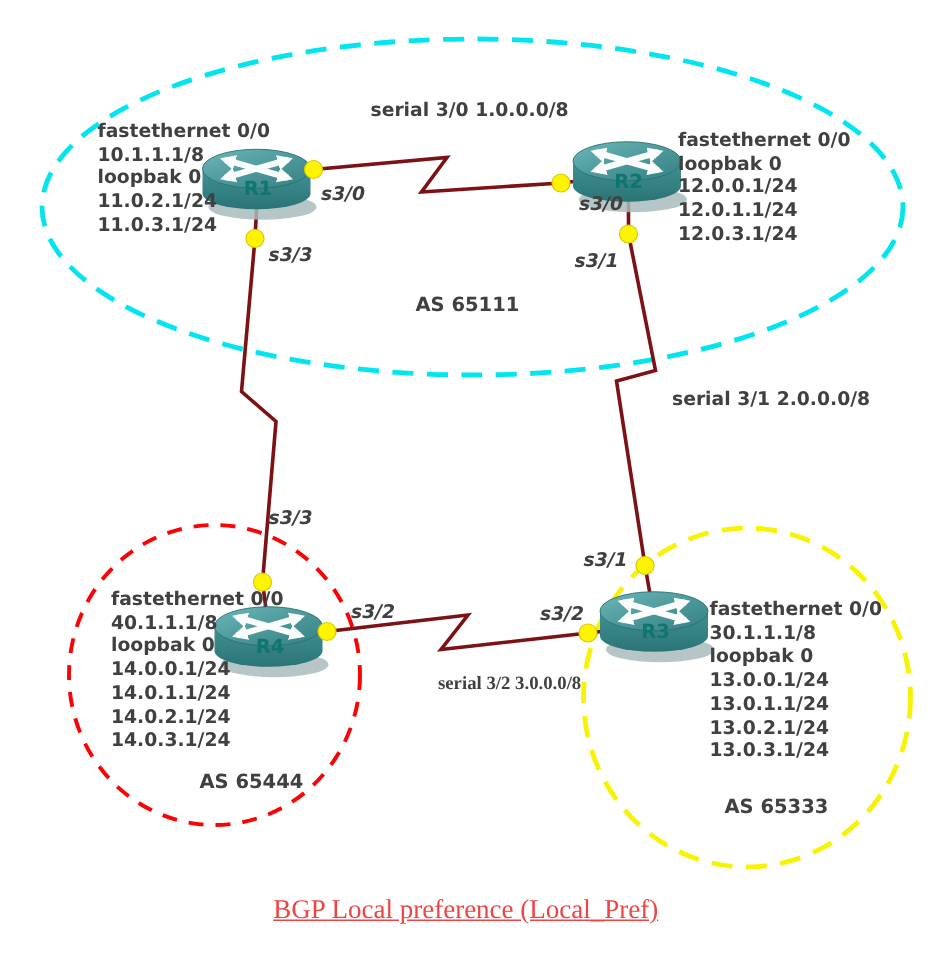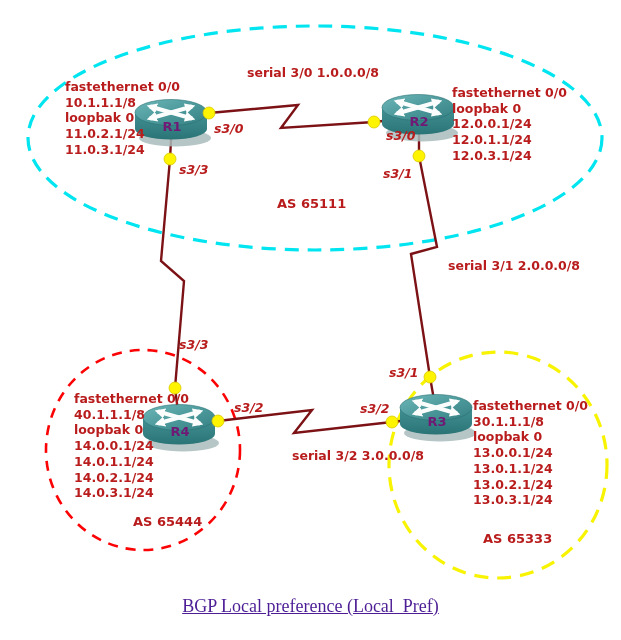--- a/index.html
+++ b/index.html
@@ -1,28 +1,28 @@
 <!DOCTYPE html>
 <html><head>
 <meta charset="utf-8">
 <style>
   html,body{margin:0;padding:0;background:#ffffff;}
   #canvas{position:relative;width:621px;height:640px;background:#ffffff;overflow:hidden;
           font-family:"DejaVu Sans",sans-serif;}
   svg.layer{position:absolute;left:0;top:0;}
-  .lbl{position:absolute;font-weight:bold;font-size:12.5px;color:#b91c1c;
+  .lbl{position:absolute;font-weight:bold;font-size:12.5px;color:#404040;
        white-space:nowrap;line-height:15.7px;}
   .iface-block .ln{display:block;}
   .port-lbl{font-style:italic;font-size:12.5px;}
   .link-lbl{line-height:17.5px;}
   .as-lbl{font-size:13px;}
   .router-name{position:absolute;width:78px;text-align:center;font-weight:bold;
-               font-size:13px;color:#701a75;}
+               font-size:13px;color:#0f766e;}
   .title{position:absolute;left:0;right:0;top:596px;text-align:center;
-         font-family:"Liberation Serif",serif;font-size:18px;color:#4c1d95;
+         font-family:"Liberation Serif",serif;font-size:18px;color:#ef4444;
          text-decoration:underline;}
 </style>
 </head>
 <body>
 
 <div id="canvas">
 
   <svg class="layer" width="621" height="640" viewBox="0 0 621 640">
     <defs>
       <linearGradient id="gTop" x1="0" y1="0" x2="1" y2="1">
@@ -112,21 +112,21 @@
   </div>
 
   <div class="lbl link-lbl" style="left:247px;top:64px;">
     <span class="ln">serial 3/0</span>
     <span class="ln">1.0.0.0/8</span>
   </div>
   <div class="lbl link-lbl" style="left:448px;top:257px;">
     <span class="ln">serial 3/1</span>
     <span class="ln">2.0.0.0/8</span>
   </div>
-  <div class="lbl link-lbl" style="left:292px;top:447px;">
+  <div class="lbl link-lbl" style="left:292px;top:447px;font-family:Liberation Serif, serif;">
     <span class="ln">serial 3/2</span>
     <span class="ln">3.0.0.0/8</span>
   </div>
 
   <div class="lbl port-lbl" style="left:214px;top:121px;">s3/0</div>
   <div class="lbl port-lbl" style="left:386px;top:128px;">s3/0</div>
   <div class="lbl port-lbl" style="left:179px;top:162px;">s3/3</div>
   <div class="lbl port-lbl" style="left:179px;top:337px;">s3/3</div>
   <div class="lbl port-lbl" style="left:383px;top:166px;">s3/1</div>
   <div class="lbl port-lbl" style="left:389px;top:365px;">s3/1</div>

